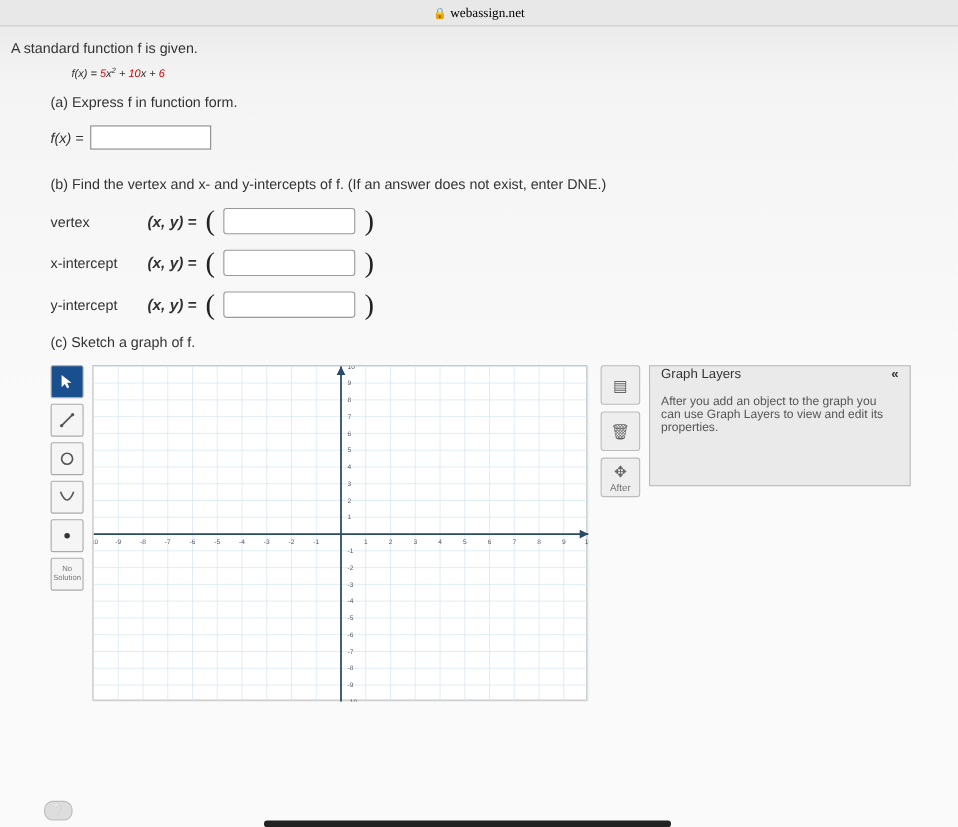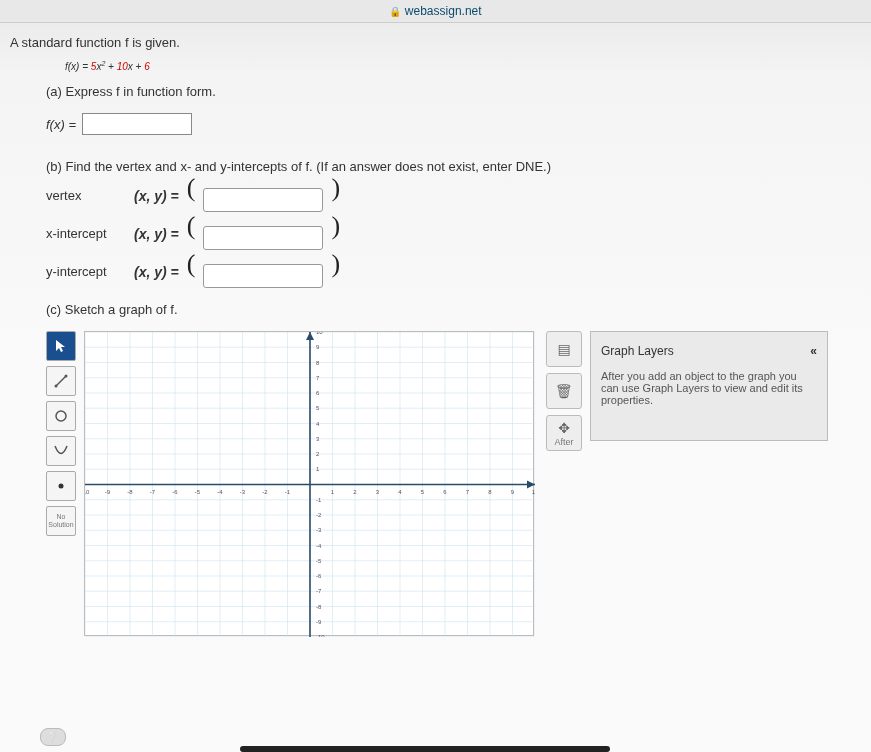--- a/index.html
+++ b/index.html
@@ -10,23 +10,24 @@
       background: linear-gradient(to bottom, #e8e8e8 0%, #f4f4f4 10%, #fafafa 50%);
       width: 871px;
       height: 752px;
       overflow: hidden;
       position: relative;
     }
     .browser-bar {
       text-align: center;
       padding: 4px 0;
       font-size: 12px;
-      color: #0c4a6e;
+      color: #000000;
       border-bottom: 1px solid #ccc;
       background: #e8e8e8;
+      font-family: Liberation Serif, serif;
     }
     .lock { font-size: 10px; margin-right: 3px; }
     .content {
       padding: 12px 10px 10px 10px;
     }
     .intro { margin-bottom: 10px; }
     .equation {
       margin: 4px 0 12px 55px;
       font-style: italic;
       font-size: 10px;
@@ -47,20 +48,21 @@
       background: #fff;
       height: 22px;
       width: 110px;
       display: inline-block;
     }
     .intercept-group {
       margin-left: 36px;
     }
     .intercept-row {
       display: flex;
+      align-items: center;
       margin: 14px 0;
       gap: 8px;
       font-size: 13px;
     }
     .intercept-row .label1 { width: 80px; }
     .intercept-row .xy { font-style: italic; font-size: 14px; font-weight: bold; }
     .big-paren { font-size: 26px; font-family: "Times New Roman", serif; line-height: 0; color: #222; }
     .paren-input {
       border: 1px solid #999;
       background: #fff;
@@ -127,21 +129,21 @@
       color:#777;
       flex-direction: column;
       gap:1px;
       cursor: pointer;
     }
     .side-btn .icon { font-size: 14px; color:#666; }
     .layers-panel {
       width: 238px;
       border: 1px solid #bbb;
       background: #eaeaea;
-      padding: 12px 10px;
+      padding: 0 10px;
       margin-left: 4px;
       font-size: 11px;
       color: #555;
       position: relative;
       height: 110px;
     }
     .layers-panel .title {
       font-size: 12px;
       color: #333;
       margin-bottom: 12px;

